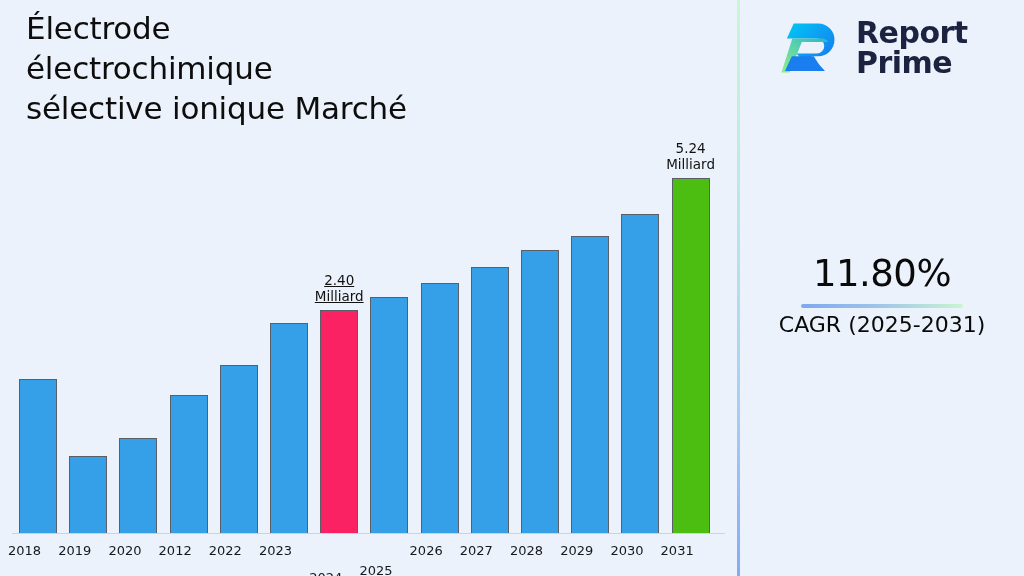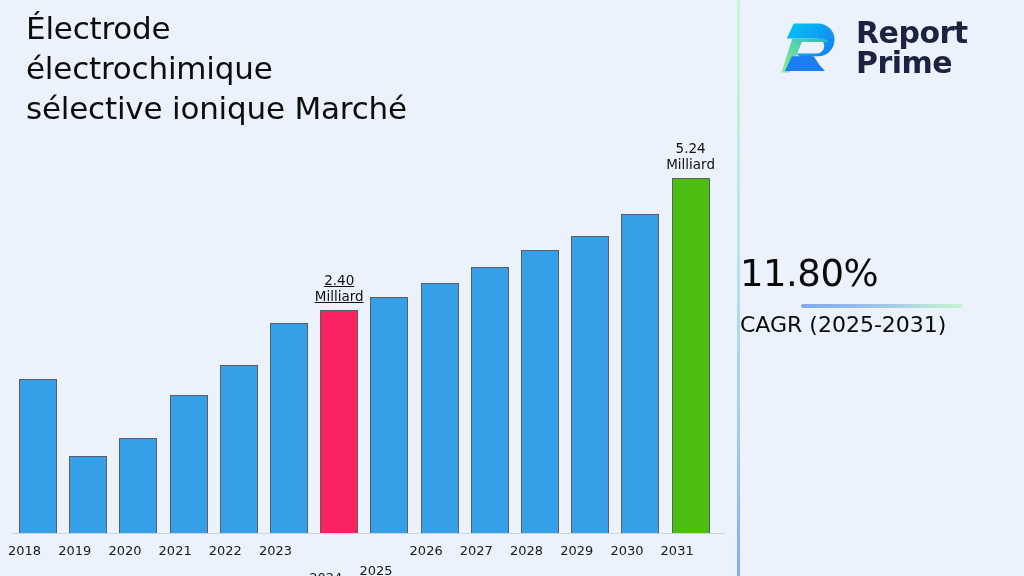--- a/index.html
+++ b/index.html
@@ -65,21 +65,21 @@
     display:flex;align-items:center;gap:12px;
   }
   .logo-mark{width:68px;height:68px;flex:0 0 68px;}
   .logo-text{
     font-size:30px;line-height:30px;font-weight:bold;color:#1b2340;
     letter-spacing:-0.5px;
   }
   .logo-text .l2{display:block;}
 
   .cagr-block{
-    position:absolute;left:0;top:252px;width:284px;text-align:left;
+    position:absolute;left:0;top:252px;width:284px;text-align:center;
   }
   .cagr-value{
     font-size:37px;line-height:44px;color:#0a0a0a;font-weight:400;
     letter-spacing:-0.5px;
   }
   .cagr-rule{
     width:162px;height:4px;margin:8px auto 6px auto;
     background:linear-gradient(to right,#7ea8f0 0%,#9dc3ea 45%,#c8f5d0 100%);
     border-radius:2px;
   }
@@ -101,21 +101,21 @@
     <div class="plot" id="plot">
       <div class="axis-line"></div>
 
     <div class="bar blue" style="left: 19px; top: 379px; width: 38px; height: 154px;"></div>
         <div class="x-tick" style="left: 8px; top: 543px;">2018</div>
         <div class="bar blue" style="left: 69.2px; top: 456px; width: 38px; height: 77px;"></div>
         <div class="x-tick" style="left: 58.2px; top: 543px;">2019</div>
         <div class="bar blue" style="left: 119.4px; top: 438px; width: 38px; height: 95px;"></div>
         <div class="x-tick" style="left: 108.4px; top: 543px;">2020</div>
         <div class="bar blue" style="left: 169.6px; top: 395px; width: 38px; height: 138px;"></div>
-        <div class="x-tick" style="left: 158.6px; top: 543px;">2021</div>
+        <div class="x-tick" style="left: 158.6px; top: 543px;">2012</div>
         <div class="bar blue" style="left: 219.8px; top: 365px; width: 38px; height: 168px;"></div>
         <div class="x-tick" style="left: 208.8px; top: 543px;">2022</div>
         <div class="bar blue" style="left: 270px; top: 323px; width: 38px; height: 210px;"></div>
         <div class="x-tick" style="left: 259px; top: 543px;">2023</div>
         <div class="bar pink" style="left: 320.2px; top: 310px; width: 38px; height: 223px;"></div>
         <div class="bar-label" style="left: 294.2px; top: 272px; text-decoration: underline;">2.40
 Milliard</div>
         <div class="x-tick" style="left: 309.2px; top: 570px;">2024</div>
         <div class="bar blue" style="left: 370.4px; top: 297px; width: 38px; height: 236px;"></div>
         <div class="x-tick" style="left: 359.4px; top: 543px; margin-top: 20px;">2025</div>

